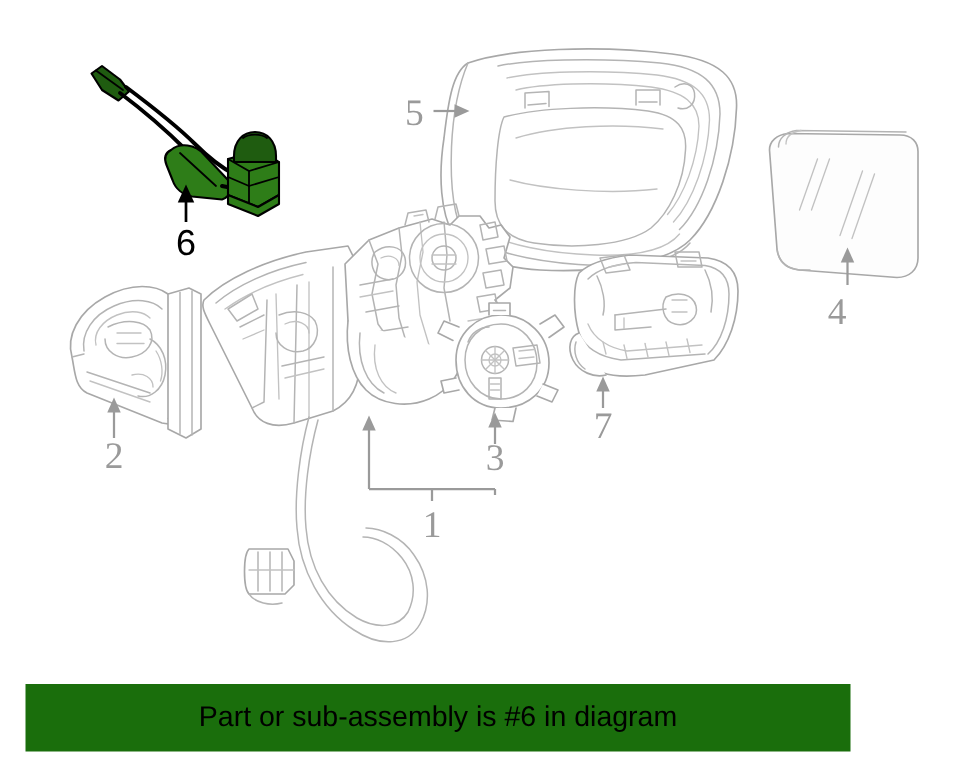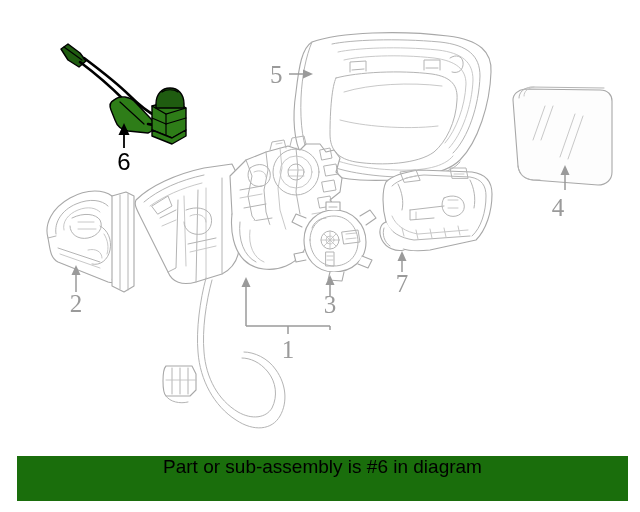--- a/index.html
+++ b/index.html
@@ -114,26 +114,27 @@
     fill: #000000;
     font-family: "Liberation Sans", sans-serif;
     font-size: 24px;
   }
 
   
   #notice-banner {
     position: absolute;
     left: 17px;
     top: 456px;
-    width: 611px;
+    width: 550px;
     height: 45px;
     background: #1a6e0c;
     display: flex;
     flex-direction: column;
     align-items: center;
+    justify-content: center;
     box-sizing: border-box;
   }
   .notice-line {
     color: #000000;
     font-family: "Liberation Sans", sans-serif;
     font-size: 19px;
     line-height: 22px;
     white-space: nowrap;
     text-align: center;
   }

